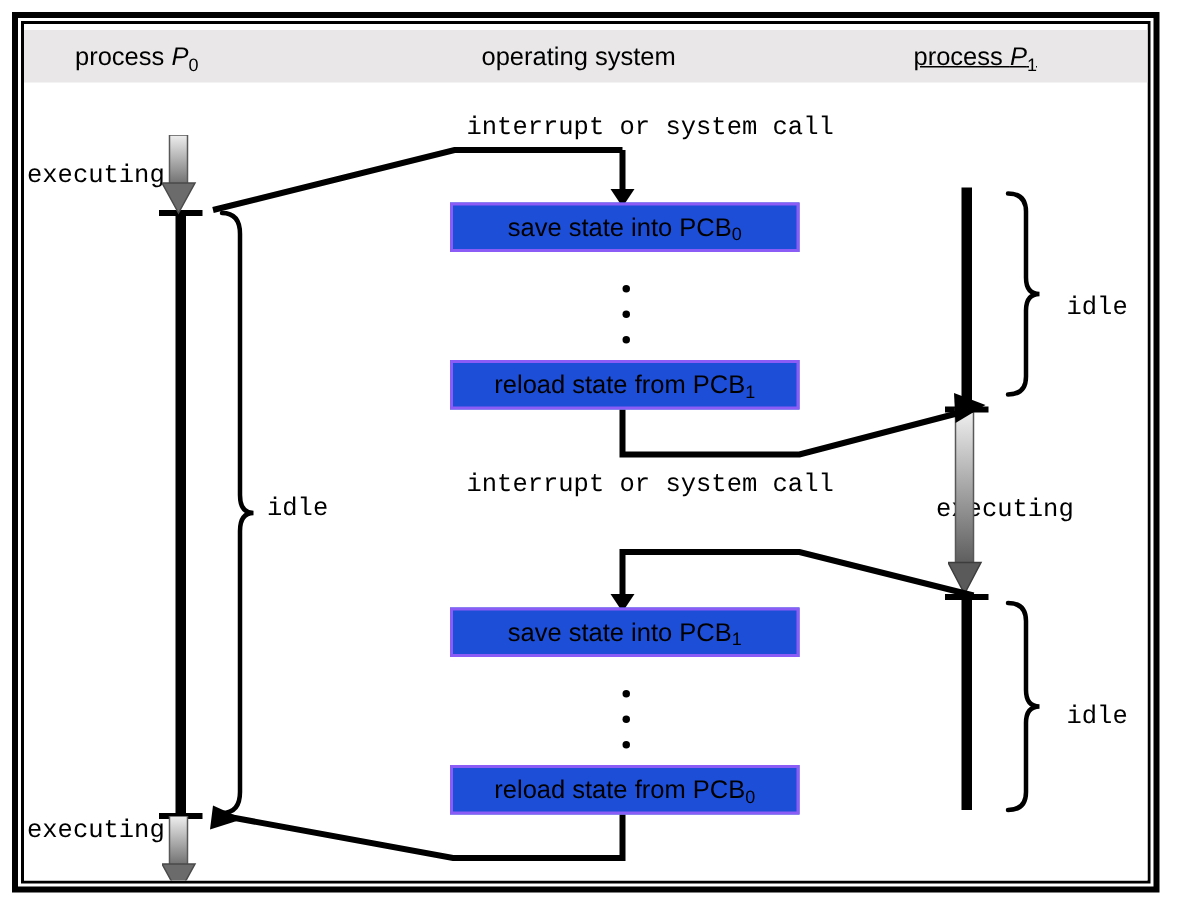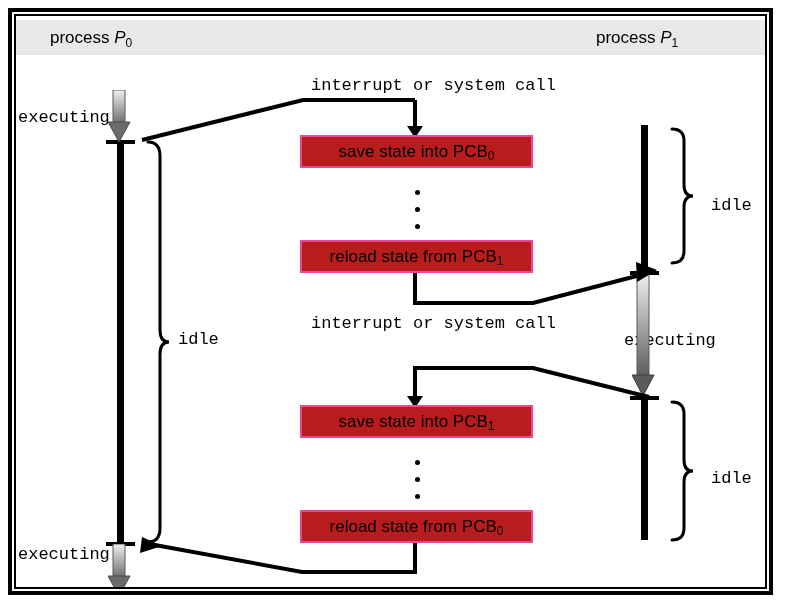--- a/index.html
+++ b/index.html
@@ -50,21 +50,21 @@
   }
   .col-label .sub{
     font-size:12px;
     vertical-align:baseline;
     position:relative;top:4px;
     font-style:normal;
   }
   .col-label .ital{font-style:italic;}
   #hdr-p0{left:34px;top:13px;}
   #hdr-os{left:305px;top:13px;}
-  #hdr-p1{left:580px;top:13px;}
+  #hdr-p1{left:593px;top:13px;text-decoration:underline;}
 
   
   .free-label{
     position:absolute;
     font-size:17px;
     color:#000000;
     white-space:nowrap;
     line-height:1;
     font-family:Liberation Mono, monospace;
   }
@@ -74,22 +74,22 @@
   #lbl-exec-bot{left:2px;top:530px;}
   #lbl-exec-p1{left:608px;top:316px;}
   #lbl-idle-p0{left:162px;top:315px;}
   #lbl-idle-p1{left:695px;top:181px;}
   #lbl-idle-p1b{left:695px;top:454px;}
 
   
   .os-box{
     position:absolute;
     left:284px;width:233px;height:33px;
-    background:#b91c1c;
-    border:2px solid #ec4899;
+    background:#1d4ed8;
+    border:2px solid #8b5cf6;
     box-sizing:border-box;
     display:flex;align-items:center;justify-content:center;
     font-size:17px;color:#000000;white-space:nowrap;
   }
   .os-box .sub{
     font-size:12px;position:relative;top:4px;
   }
   #box-save0{top:119px;}
   #box-reload1{top:224px;}
   #box-save1{top:389px;}
@@ -143,20 +143,21 @@
 <div id="stage">
   <div class="outer-frame"></div>
   <div class="inner-frame"></div>
 
   <div class="canvas">
 
     <div class="header-band"></div>
 
     <div class="col-label" id="hdr-p0"><span>process </span><span class="ital">P</span><span class="sub">0</span></div>
 
+    <div class="col-label" id="hdr-os">operating system</div>
 
     <div class="col-label" id="hdr-p1"><span>process </span><span class="ital">P</span><span class="sub">1</span></div>
 
     <div class="free-label" id="lbl-int1">interrupt or system call</div>
     <div class="free-label" id="lbl-int2">interrupt or system call</div>
 
     <div class="free-label" id="lbl-exec-top">executing</div>
     <div class="free-label" id="lbl-exec-bot">executing</div>
     <div class="free-label" id="lbl-exec-p1">executing</div>
     <div class="free-label" id="lbl-idle-p0">idle</div>

